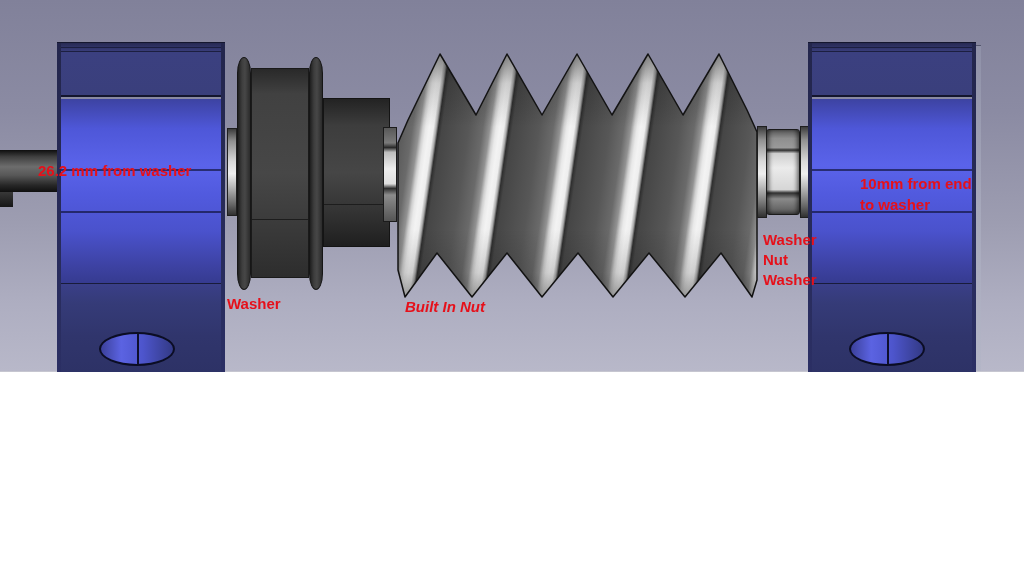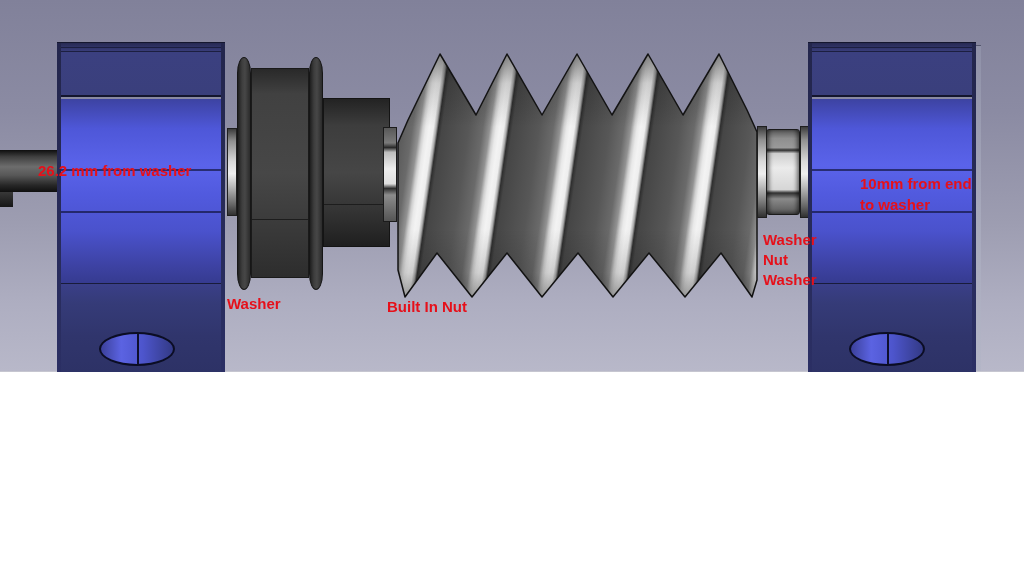--- a/index.html
+++ b/index.html
@@ -144,21 +144,21 @@
   </div>
 
   <div class="label" style="left:38px;top:160px;">
     <div>26.2 mm from washer</div>
   </div>
 
   <div class="label" style="left:227px;top:293px;">
     <div>Washer</div>
   </div>
 
-  <div class="label" style="left:387px;top:296px;">
+  <div class="label" style="left:405px;top:296px;font-style:italic;">
     <div>Built In Nut</div>
   </div>
 
   <div class="label tight" style="left:763px;top:230px;">
     <div>Washer</div>
     <div>Nut</div>
     <div>Washer</div>
   </div>
 
   <div class="label" style="left:860px;top:173px;">

